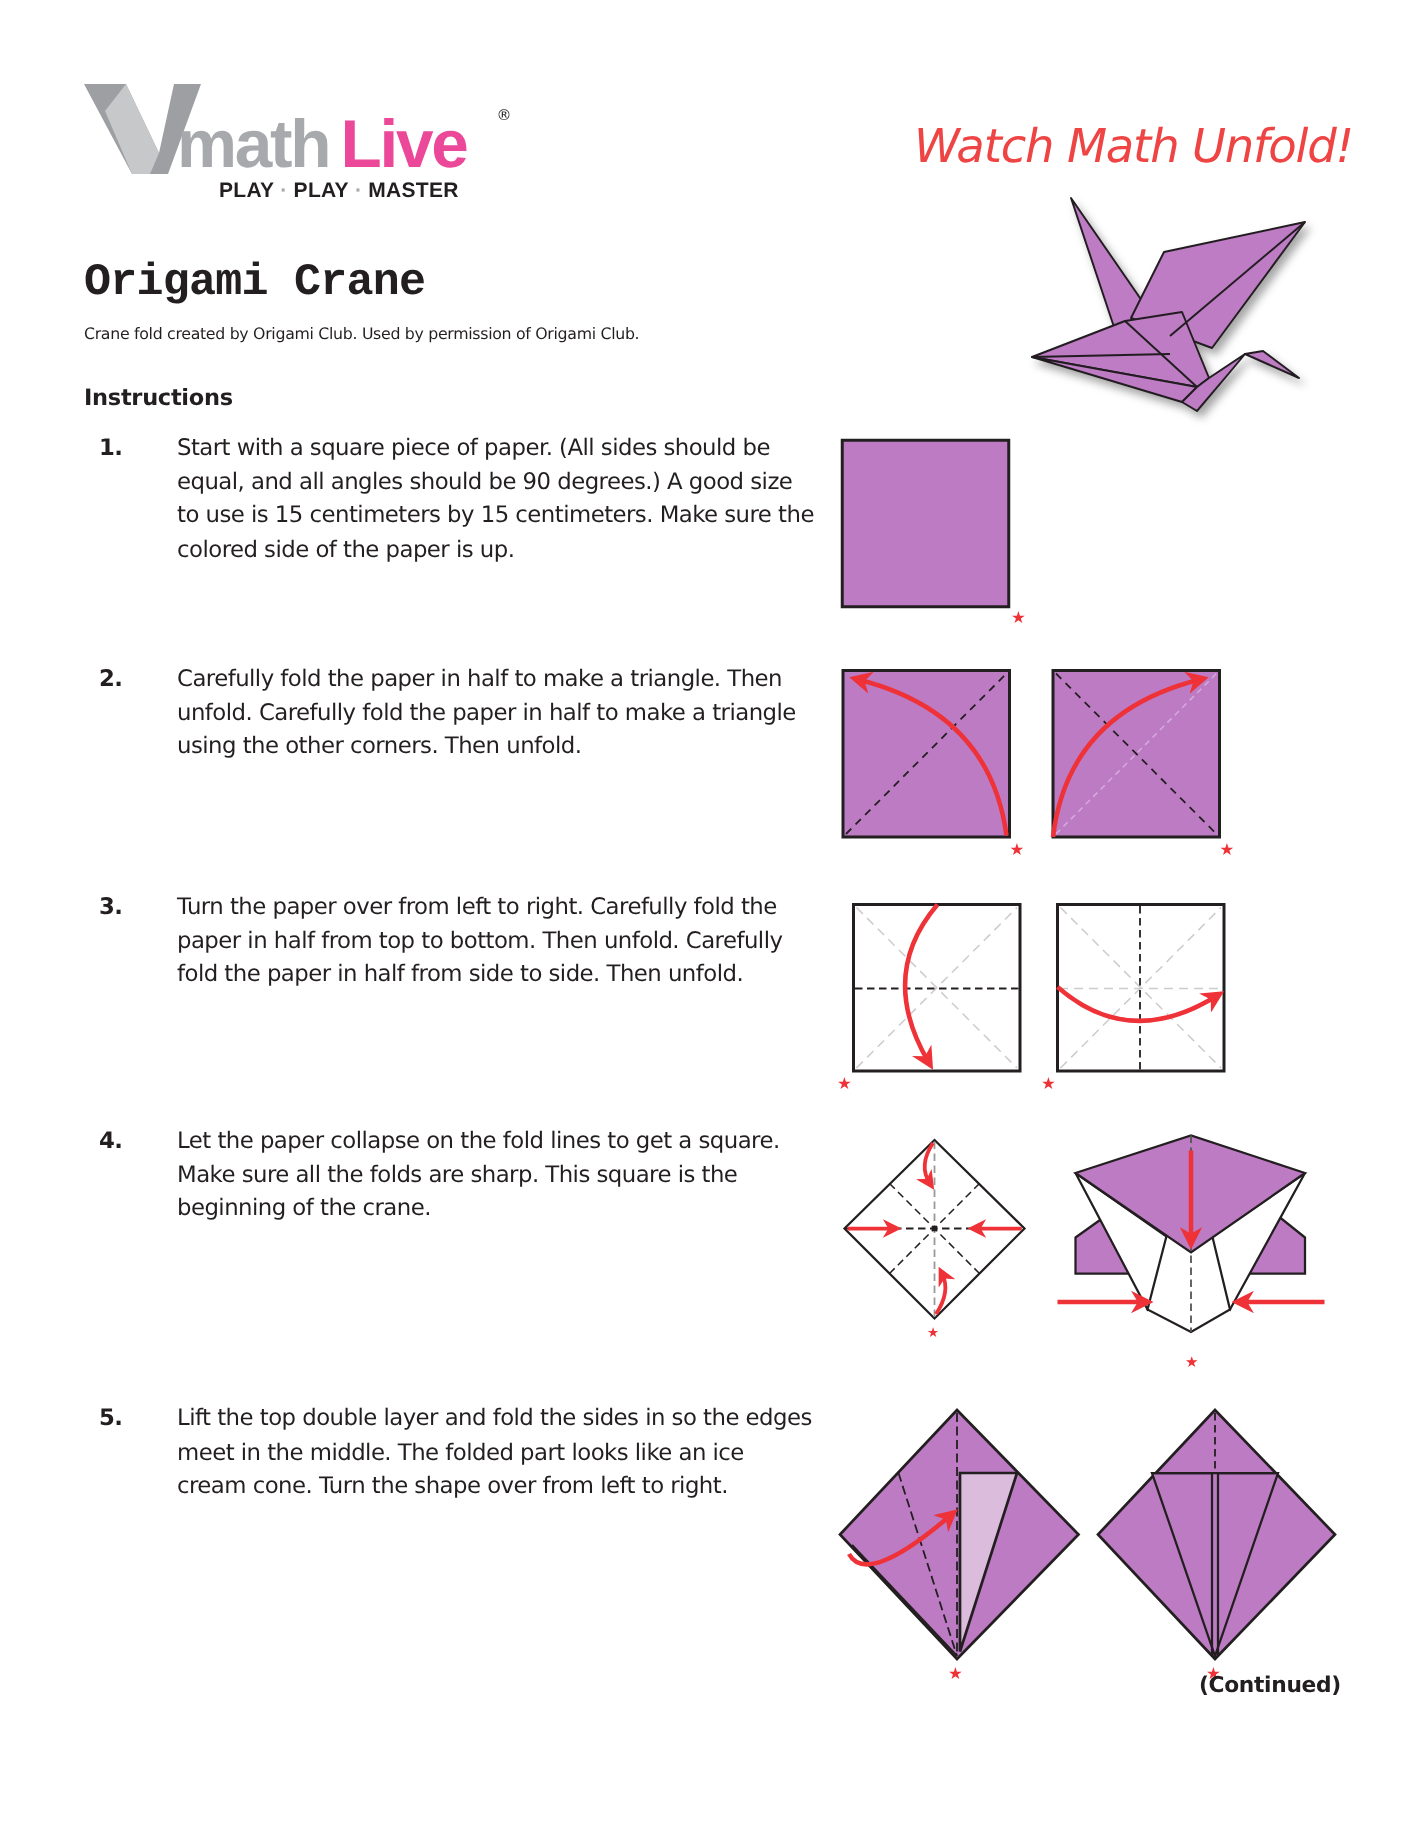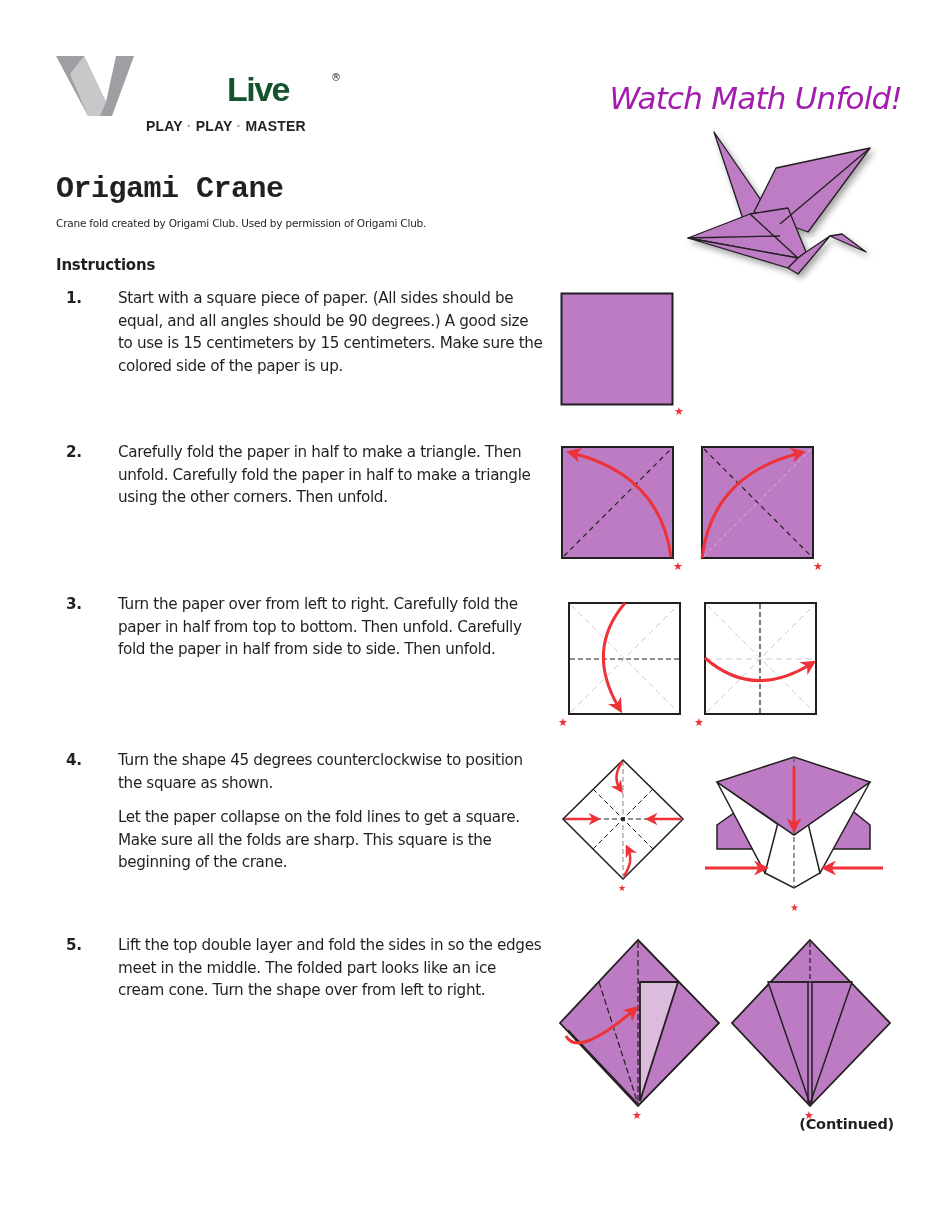--- a/index.html
+++ b/index.html
@@ -5,47 +5,48 @@
   html, body { margin:0; padding:0; background:#ffffff; }
   body { width:950px; height:1230px; position:relative; overflow:hidden;
          font-family:"DejaVu Sans", "Liberation Sans", sans-serif; color:#231f20; }
   .abs { position:absolute; }
   
   .logo { left:56px; top:52px; width:300px; height:86px; }
   .logo-v { left:0; top:0; }
   .logo-math { left:62px; top:18px; font-family:"Liberation Sans", sans-serif; font-weight:bold;
                font-size:45px; color:#a7a9ac; letter-spacing:-1.5px; }
   .logo-live { left:171px; top:18px; font-family:"Liberation Sans", sans-serif; font-weight:bold;
-               font-size:34px; color:#14532d; letter-spacing:-1.5px;text-align:right; }
+               font-size:45px; color:#ec4899; letter-spacing:-1.5px;text-align:right; }
   .logo-reg { left:275px; top:20px; font-size:10px; color:#231f20; }
   .logo-tag { left:90px; top:66px; font-family:"Liberation Sans", sans-serif; font-weight:bold;
               font-size:14px; color:#231f20; letter-spacing:0.2px; white-space:nowrap; }
   .logo-tag .dot { color:#a7a9ac; padding:0 4px; }
   .tagline { right:48px; top:80px; font-family:"DejaVu Sans", sans-serif; font-style:italic;
-             font-size:31px; color:#a21caf; letter-spacing:-0.8px; }
+             font-size:31px; color:#ef4444; letter-spacing:-0.8px; }
   .title { left:56px; top:172px; font-family:Liberation Mono, monospace; font-weight:bold;
            font-size:30px; letter-spacing:-0.5px; }
   .credit { left:56px; top:217px; font-size:10.5px; letter-spacing:-0.2px; }
   .section { left:56px; top:256px; font-weight:bold; font-size:15px; letter-spacing:-0.2px; }
   .step { left:66px; width:480px; font-size:15.2px; line-height:22.5px; letter-spacing:-0.35px; }
   .step .num { position:absolute; left:0; top:0; font-weight:bold; }
   .step .body { margin-left:52px; }
   .step p { margin:0; }
   .step p + p { margin-top:12px; }
   .continued { right:56px; top:1116px; font-weight:bold; font-size:14.5px; letter-spacing:-0.2px; }
   svg { overflow:visible; }
 </style>
 </head>
 <body>
 
 <div class="abs logo">
   <svg class="abs logo-v" width="90" height="66" viewBox="0 0 90 66">
     <polygon points="0,4 28,4 50,50 60,4 78,4 56,64 32,64" fill="#9d9fa2"></polygon>
     <polygon points="28,4 50,50 44,64 32,64 14,22" fill="#c7c8ca"></polygon>
   </svg>
+  <span class="abs logo-math">math</span>
   <span class="abs logo-live">Live</span>
   <span class="abs logo-reg">®</span>
   <div class="abs logo-tag">
     <span>PLAY</span><span class="dot">·</span><span>PLAY</span><span class="dot">·</span><span>MASTER</span>
   </div>
 </div>
 
 <div class="abs tagline">Watch Math Unfold!</div>
 
 <svg class="abs" style="left:680px;top:128px;" width="210" height="150" viewBox="0 0 210 150">
@@ -85,21 +86,20 @@
 </div>
 <div class="abs step" style="top:593px;">
   <span class="num">3.</span>
   <div class="body">
       <p>Turn the paper over from left to right. Carefully fold the paper in half from top to bottom. Then unfold. Carefully fold the paper in half from side to side. Then unfold.</p>
     </div>
 </div>
 <div class="abs step" style="top:749px;">
   <span class="num">4.</span>
   <div class="body">
-    <p>Turn the shape 45 degrees counterclockwise to position the square as shown.</p>
     <p>Let the paper collapse on the fold lines to get a square. Make sure all the folds are sharp. This square is the beginning of the crane.</p>
   </div>
 </div>
 <div class="abs step" style="top:934px;">
   <span class="num">5.</span>
   <div class="body">
       <p>Lift the top double layer and fold the sides in so the edges meet in the middle.  The folded part looks like an ice cream cone. Turn the shape over from left to right.</p>
     </div>
 </div>
 

